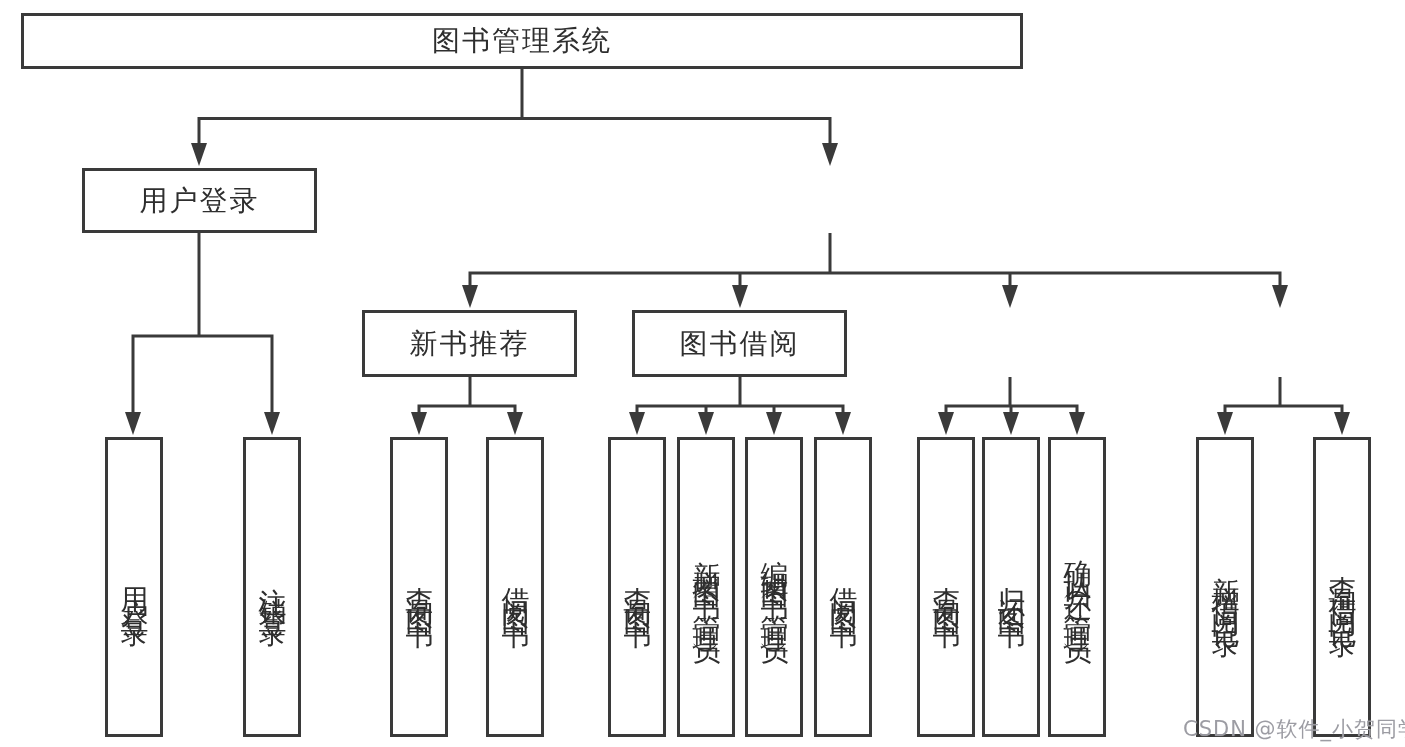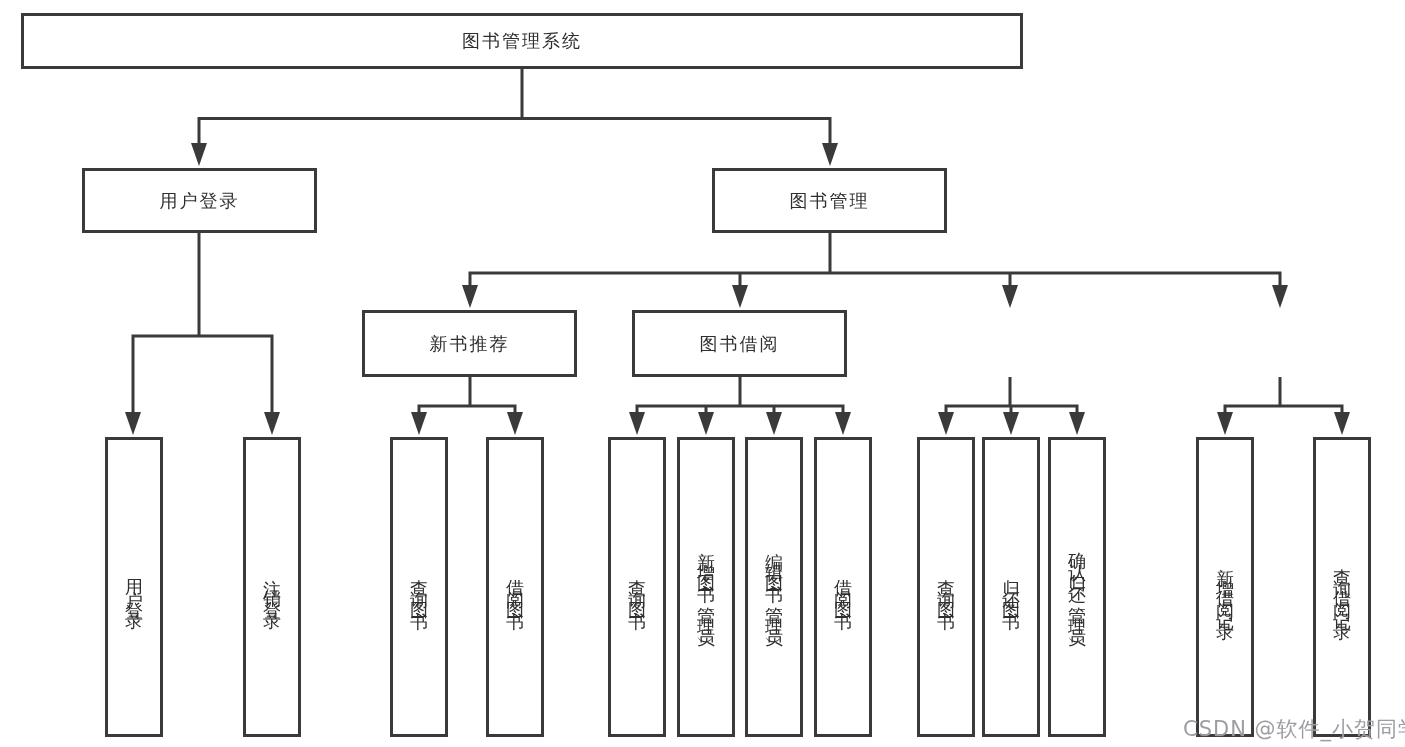--- a/index.html
+++ b/index.html
@@ -19,21 +19,21 @@
   }
   .node {
     position: absolute;
     box-sizing: border-box;
     border: 3px solid #3a3a3a;
     background: #ffffff;
     display: flex;
     align-items: center;
     justify-content: center;
     color: #2e2e2e;
-    font-size: 18px;
+    font-size: 28px;
     letter-spacing: 2px;
     z-index: 2;
   }
   .node.root   { left: 21px;  top: 13px;  width: 1002px; height: 56px; }
   .node.lvl2   { top: 168px; width: 235px; height: 65px; }
   .node.lvl3   { top: 310px; width: 215px; height: 67px; }
   .node.leaf   { top: 437px; width: 58px;  height: 300px; }
   .vtext {
     writing-mode: vertical-rl;
     text-orientation: mixed;
@@ -101,23 +101,20 @@
     </g>
   </svg>
 
   <div class="node root">
     <span>图书管理系统</span>
   </div>
 
   <div class="node lvl2" style="left:82px;">
     <span>用户登录</span>
   </div>
-  <div class="node lvl2" style="left:712px;">
-    <span>图书管理</span>
-  </div>
 
   <div class="node lvl3" style="left:632px;">
     <span>图书借阅</span>
   </div>
   <div class="node lvl3" style="left:362px;">
     <span>新书推荐</span>
   </div>
 
   <div class="node leaf" style="left:105px;">
     <span class="vtext">用户登录</span>

